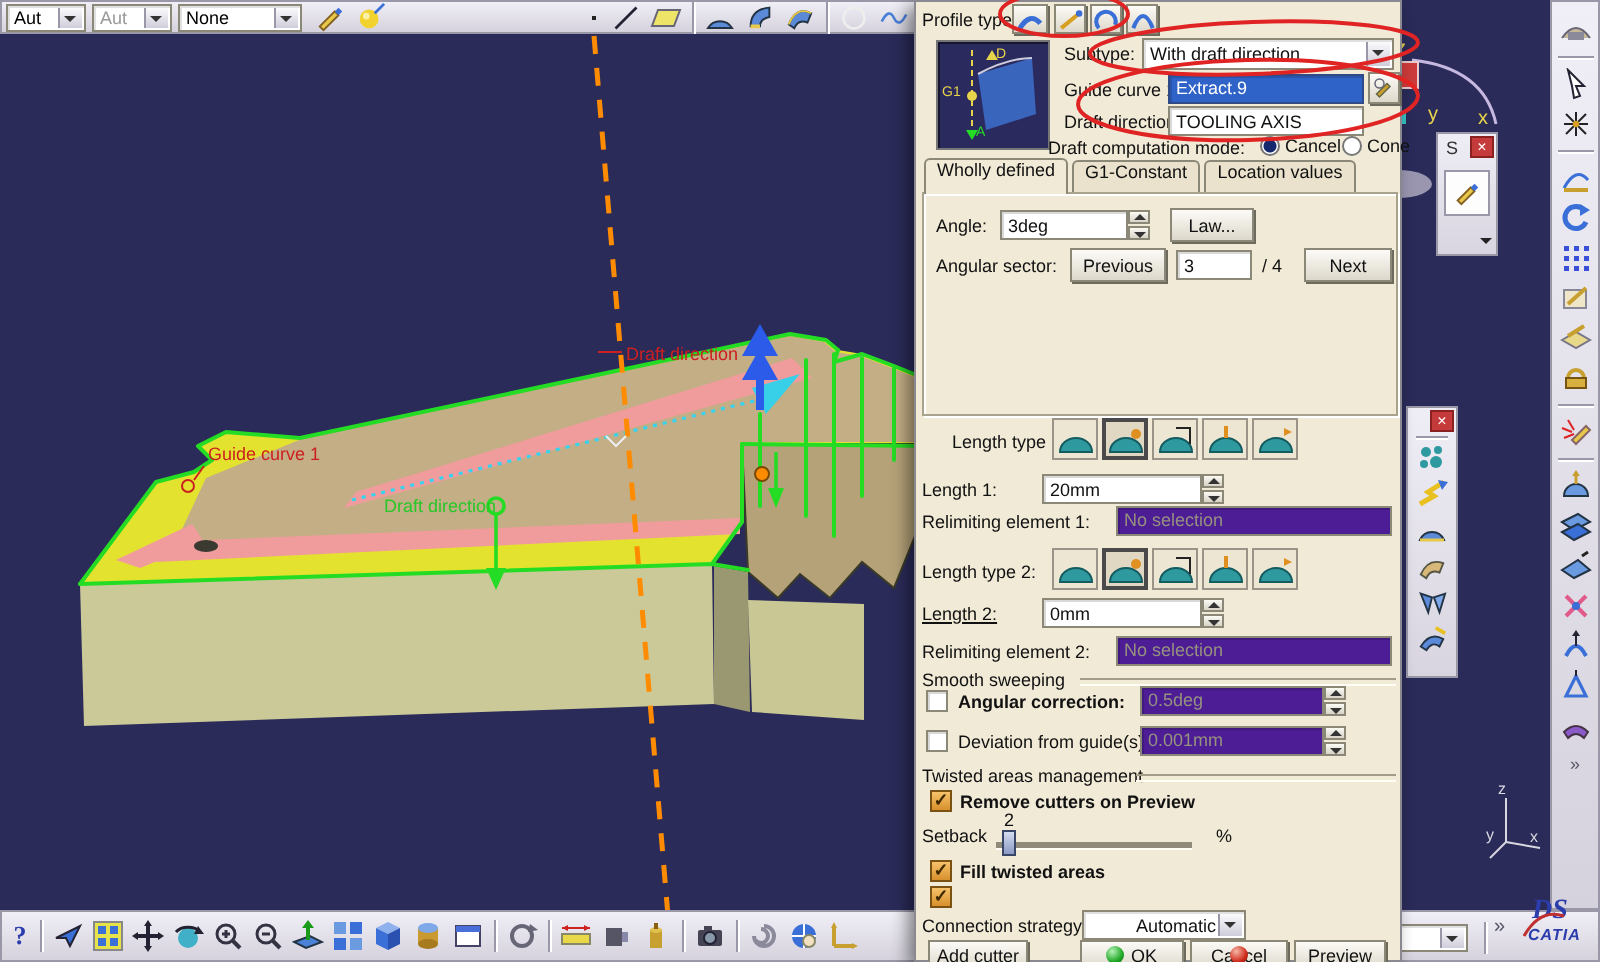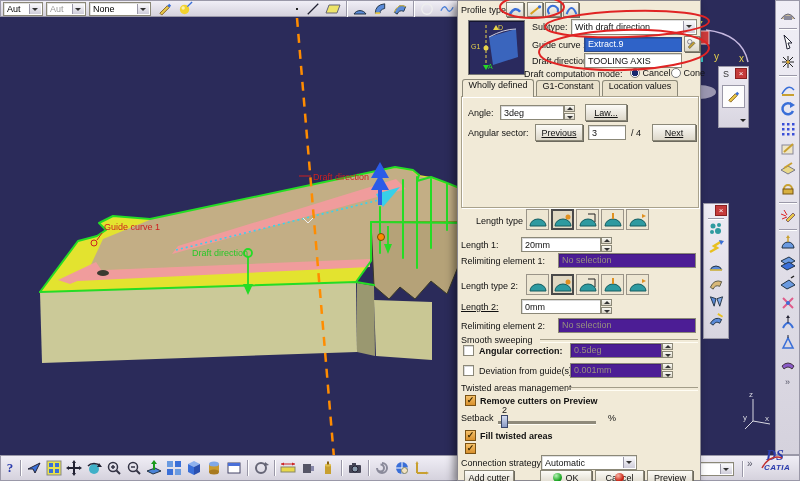--- a/index.html
+++ b/index.html
@@ -19,21 +19,21 @@
   .dlg{position:absolute;left:457px;top:0;width:244px;height:481px;background:#F1EAD7;
        border:1px solid #8A8890;box-sizing:border-box;box-shadow:-3px 3px 8px rgba(0,0,0,.45);z-index:10;color:#111;}
   .r{position:absolute;white-space:nowrap;}
   .fld{position:absolute;background:#fff;border:1px solid #8B8878;box-shadow:inset 1px 1px 0 rgba(0,0,0,.15);
        font-family:"Liberation Sans",sans-serif;font-size:9px;padding:0 3px;box-sizing:border-box;height:15px;color:#111;}
   input.fld{outline:none;}
   .fld.sel{background:#2F63C8;color:#fff;border-color:#2F4A86;}
   .fld.dis{background:#4c1d95;color:#97917F;}
   .btn{position:absolute;background:linear-gradient(#FCFBF7,#DDD8CA);border:1px solid #8B8878;
        box-shadow:1px 1px 0 #6D6A5E;text-align:center;font-size:9px;box-sizing:border-box;
-       display:flex;align-items:center;justify-content:center;gap:3px;text-decoration:underline;}
+       display:flex;align-items:center;justify-content:center;gap:3px;}
   .spin{position:absolute;width:11px;height:15px;}
   .spin div{position:absolute;left:0;width:11px;height:7px;background:linear-gradient(#FAFAF4,#D8D3C5);border:1px solid #8B8878;box-sizing:border-box;}
   .spin div:after{content:"";position:absolute;left:2px;border:3px solid transparent;}
   .spin .up{top:0}.spin .dn{top:8px;height:7px}
   .spin .up:after{top:1px;border-bottom-color:#333;border-top-width:0;}
   .spin .dn:after{top:2px;border-top-color:#333;border-bottom-width:0;}
   .tab{position:absolute;top:79px;height:17px;border:1px solid #8B8878;border-bottom:none;border-radius:3px 3px 0 0;
        background:#EAE2CC;display:flex;justify-content:center;font-size:9px;box-sizing:border-box;}
   .tab.active{background:#F1EAD7;height:18px;top:78px;z-index:2;}
   .panel{position:absolute;left:3px;top:95px;width:236px;height:110px;border:1px solid #A9A28C;box-shadow:inset 1px 1px 0 #fff,1px 1px 0 #fff;background:#F1EAD7;}
@@ -750,21 +750,21 @@
   <div class="sld-track" style="left:40px;top:420px;width:98px;"></div>
   <div class="sld-thumb" style="left:43px;top:414px;"></div>
   <span class="r" style="left:150px;top:412px;">%</span>
 
   <span class="cko" style="left:7px;top:429px;">✓</span>
   <span class="r bold" style="left:22px;top:430px;">Fill twisted areas</span>
 
   <span class="cko" style="left:7px;top:442px;">✓</span>
 
   <span class="r" style="left:3px;top:457px;">Connection strategy:</span>
-  <div class="combo" style="position:absolute;left:83px;top:454px;width:96px;height:15px;line-height:14px;">
+  <div class="combo" style="position:absolute;left:83px;top:454px;width:82px;height:15px;line-height:14px;text-align:right;">
     <span>Automatic</span><span class="ar"></span>
   </div>
 
   <div class="btn" style="left:6px;top:469px;width:50px;height:15px;">
       <span>Add cutter</span>
     </div>
   <div class="btn" style="left:82px;top:469px;width:52px;height:15px;">
       <span class="sphere g"></span>
       <span>OK</span>
     </div>

